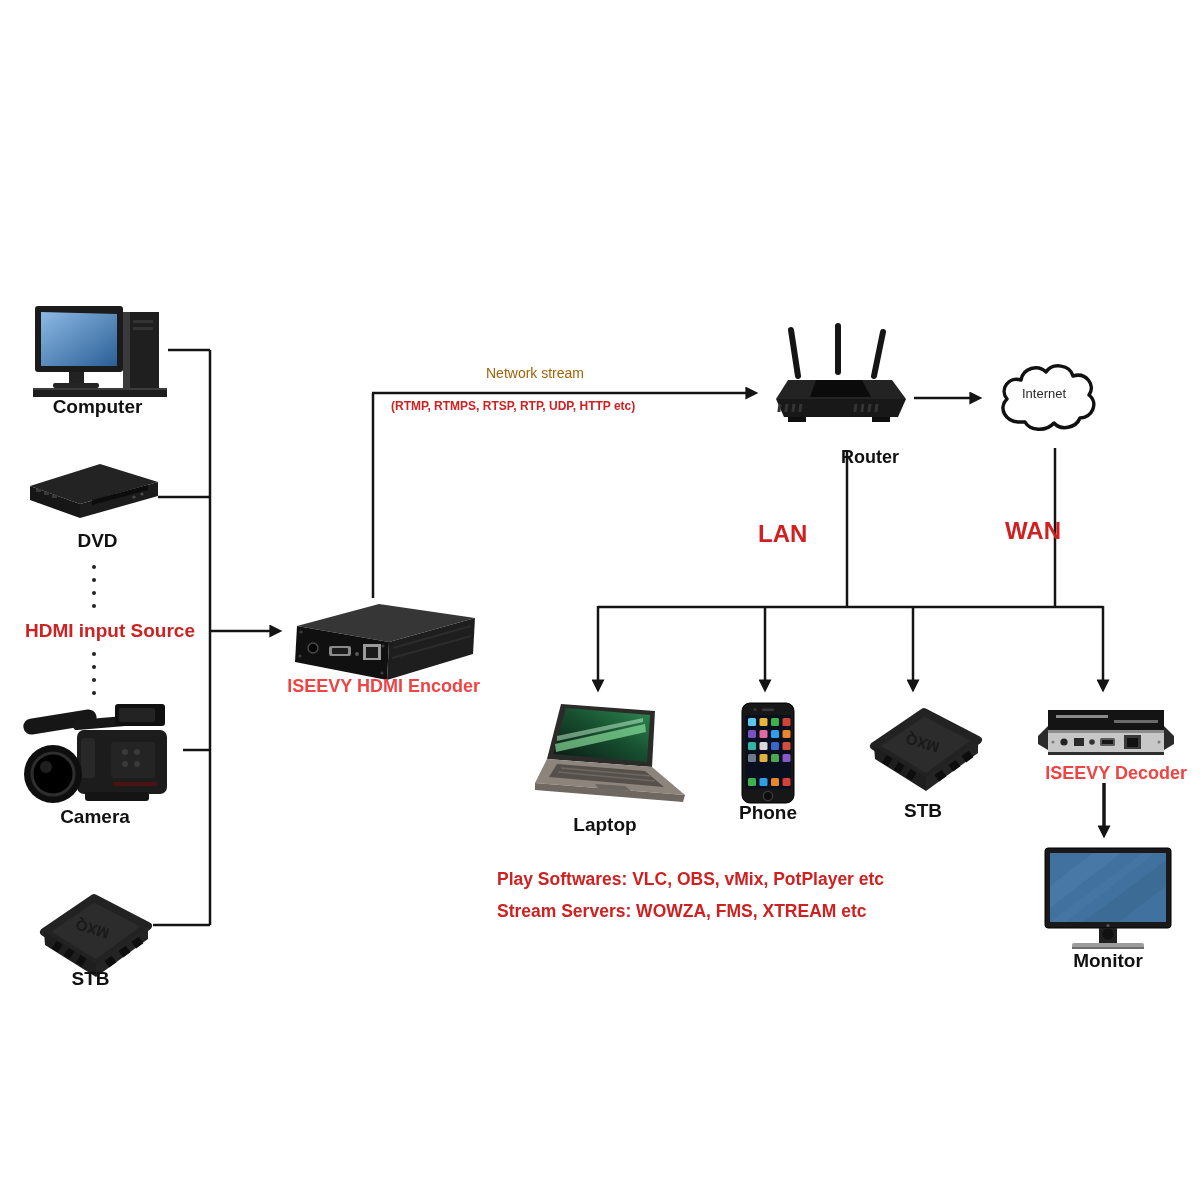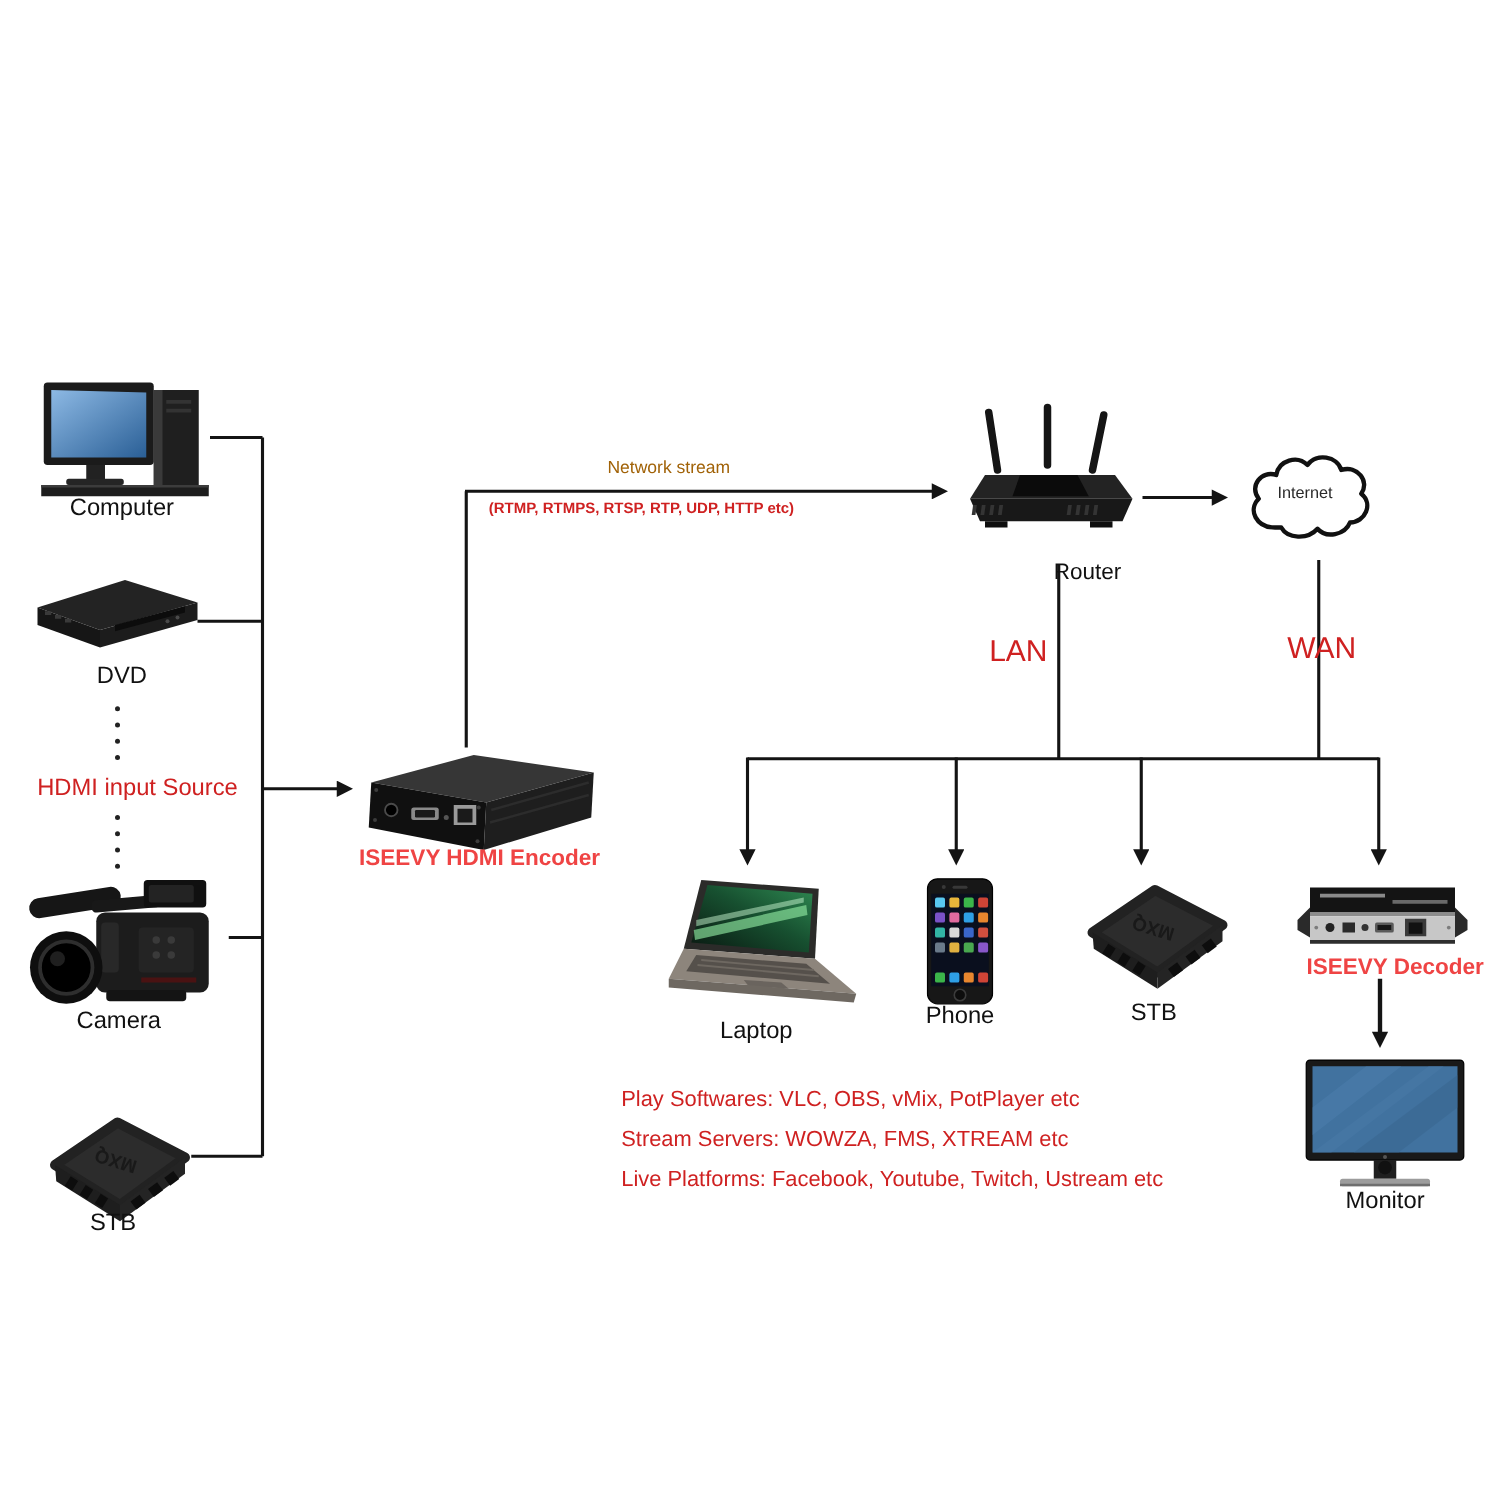--- a/index.html
+++ b/index.html
@@ -1,31 +1,31 @@
 <!DOCTYPE html>
 <html><head>
 <meta charset="utf-8">
 <style>
   html,body{margin:0;padding:0;background:#fff;}
   #canvas{
     position:relative;width:1200px;height:1200px;background:#ffffff;
     font-family:"Liberation Sans", sans-serif;overflow:hidden;
   }
   .abs{position:absolute;}
-  .lbl{position:absolute;color:#111;font-weight:400;font-size:19px;text-align:center;}
+  .lbl{position:absolute;color:#111;font-weight:700;font-size:19px;text-align:center;}
   .red{color:#cf2121;text-align:center;}
   .title{
     position:absolute;top:213px;left:0;width:1200px;text-align:center;
     font-size:34px;font-weight:400;letter-spacing:.5px;color:#d42020;
   }
   .small-red{font-size:14px;font-weight:400;color:#a16207;text-align:center;}
   .proto{font-size:12px;font-weight:700;color:#cf2121;white-space:nowrap;}
-  .netlabel{font-size:24px;font-weight:400;color:#cf2121;text-align:right;}
+  .netlabel{font-size:24px;font-weight:700;color:#cf2121;margin-top:12px;}
   .devred{font-size:18px;font-weight:700;color:#ef4444;text-align:right;}
-  .foot{position:absolute;left:497px;font-size:17.5px;font-weight:400;color:#cf2121;white-space:nowrap;}
+  .foot{position:absolute;left:497px;font-size:17.5px;font-weight:700;color:#cf2121;white-space:nowrap;}
   .dots{position:absolute;display:flex;flex-direction:column;gap:9px;align-items:center;}
   .dots span{width:4px;height:4px;border-radius:50%;background:#222;display:block;}
   svg{display:block;}
 </style>
 </head>
 <body>
 
 <div id="canvas">
 
   <svg class="abs" style="left:0;top:0;" width="1200" height="1200" viewBox="0 0 1200 1200">
@@ -323,15 +323,14 @@
       <rect x="56" y="82" width="18" height="15" fill="#1f1f1f"></rect>
       <circle cx="65" cy="88" r="5.5" fill="#111"></circle>
       <rect x="29" y="97" width="72" height="6" rx="2" fill="#9c9c9c"></rect>
       <rect x="29" y="101" width="72" height="2" fill="#6e6e6e"></rect>
     </svg>
   </div>
   <div class="lbl" style="left:1045px;top:950px;width:126px;">Monitor</div>
 
   <div class="foot" style="top:869px;">Play Softwares: VLC, OBS, vMix, PotPlayer etc</div>
   <div class="foot" style="top:901px;">Stream Servers: WOWZA, FMS, XTREAM etc</div>
-  <div class="foot" style="top:933px;">Live Platforms: Facebook, Youtube, Twitch, Ustream etc</div>
 
 </div>
 
 </body></html>

